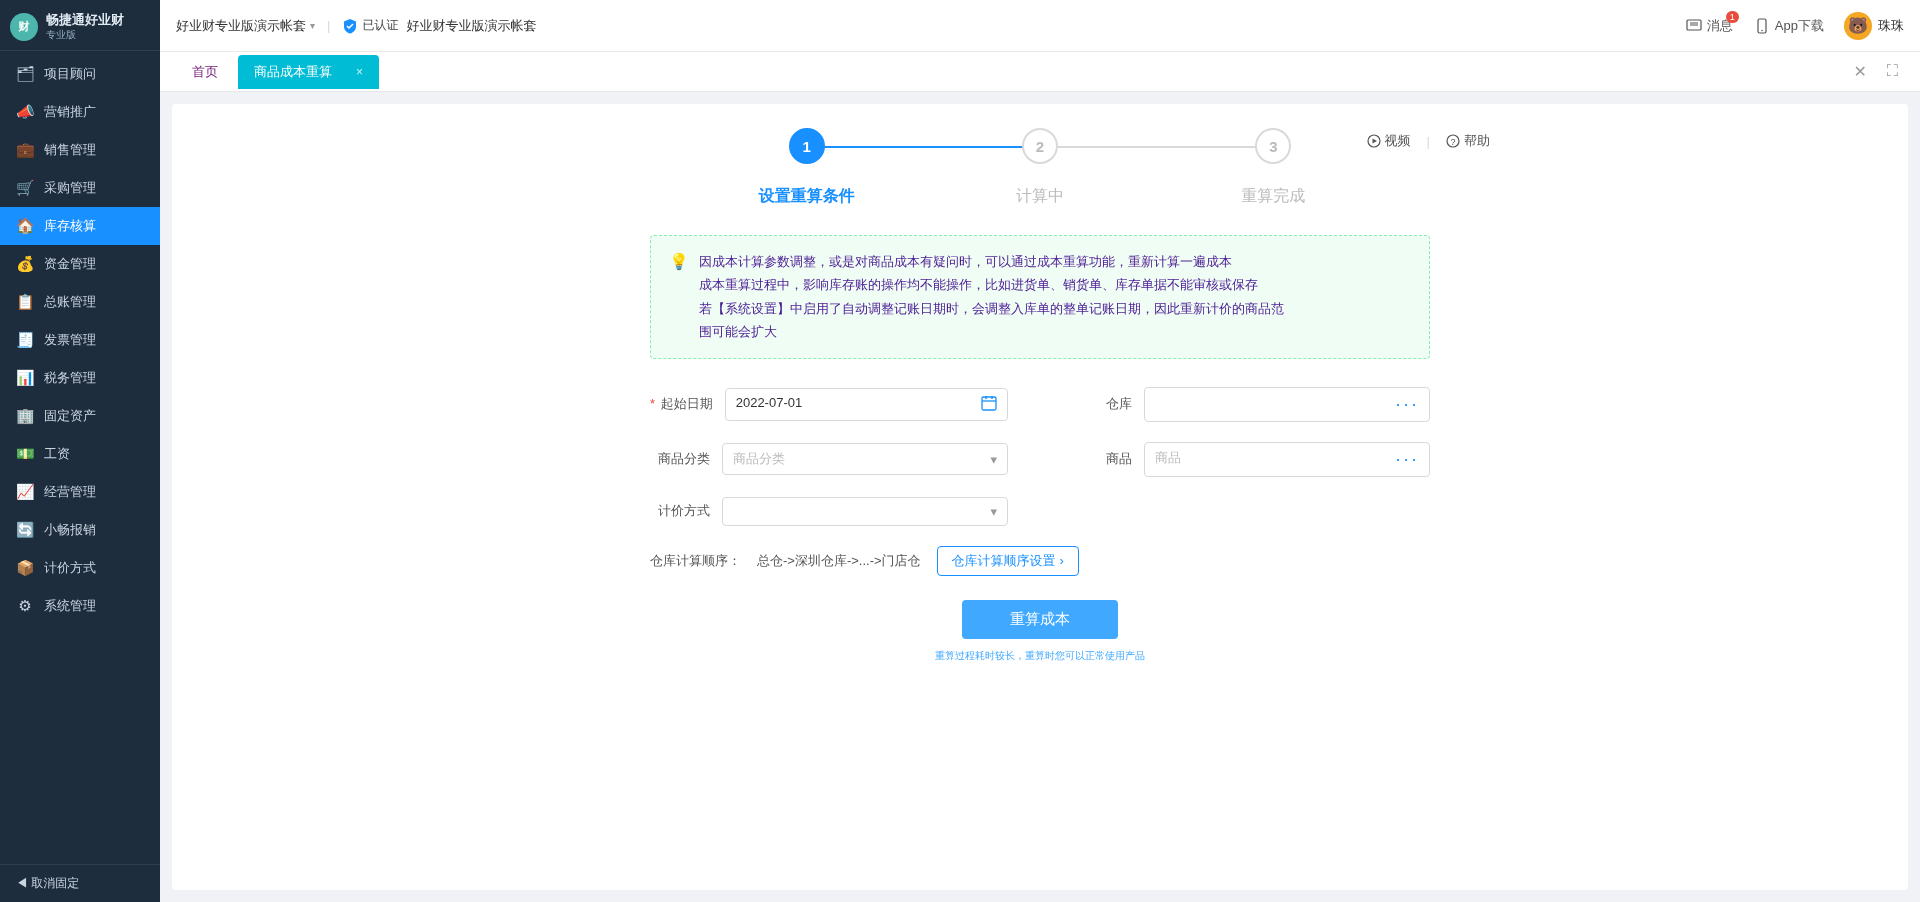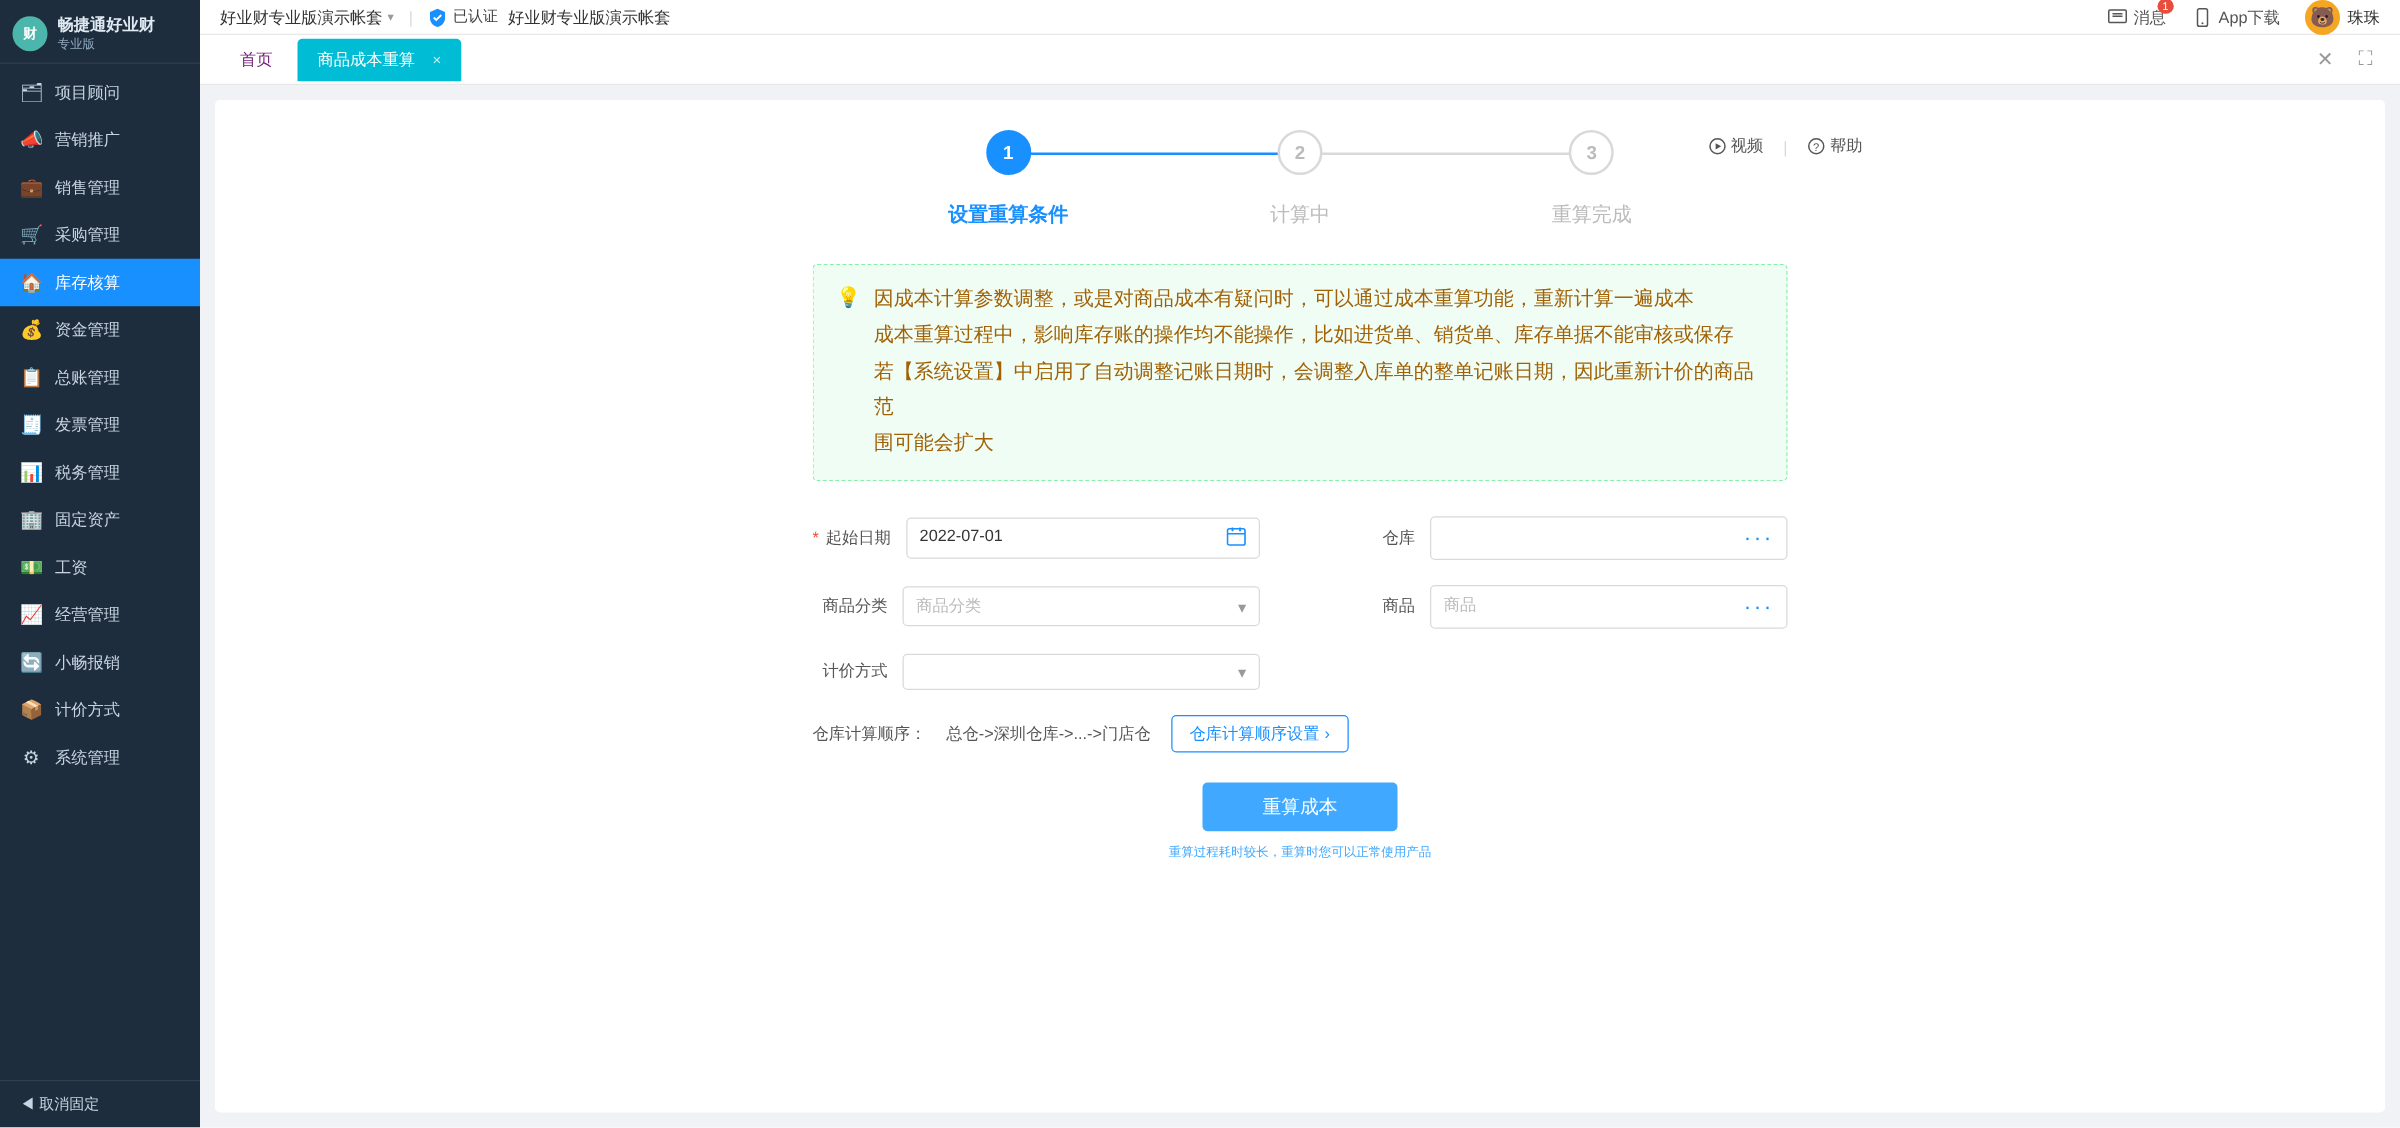--- a/index.html
+++ b/index.html
@@ -58,21 +58,21 @@
       flex: 1;
       display: flex;
       flex-direction: column;
       background: #f0f2f5;
       overflow: hidden;
     }
 
     
     .topbar {
       background: white;
-      height: 28px;
+      height: 52px;
       display: flex;
       align-items: center;
       padding: 0 16px;
       border-bottom: 1px solid #e8e8e8;
       gap: 8px;
     }
     .topbar-divider { color: #d9d9d9; margin: 0 4px; }
     .topbar-verified { display: flex; align-items: center; gap: 4px; color: #404040; font-size: 12px; }
     .topbar-right { margin-left: auto; display: flex; align-items: center; gap: 20px; }
     .topbar-action { display: flex; align-items: center; gap: 4px; cursor: pointer; color: #555; font-size: 13px; position: relative; }
@@ -94,21 +94,21 @@
       padding: 8px 16px;
       cursor: pointer;
       font-size: 13px;
       color: #701a75;
       border-radius: 2px;
     }
     .tab.active {
       background: #00bcd4;
       color: white;
       border-radius: 4px 4px 0 0;
-      display: flex; align-items: center; gap: 14px;
+      display: flex; align-items: center; gap: 24px;
     }
     .tab-close { cursor: pointer; font-size: 12px; opacity: 0.8; }
     .tabs-actions { margin-left: auto; display: flex; gap: 8px; }
     .tabs-action-btn { cursor: pointer; color: #999; font-size: 16px; padding: 2px 6px; }
 
     
     .content {
       flex: 1;
       background: white;
       margin: 12px;
@@ -176,21 +176,21 @@
       background: #f0fdf4;
       border: 1px dashed #86efac;
       border-radius: 4px;
       padding: 14px 18px;
       max-width: 780px;
       margin: 0 auto 28px;
       display: flex;
       gap: 10px;
     }
     .info-icon { color: #f59e0b; font-size: 16px; margin-top: 2px; }
-    .info-text { color: #a16207; font-size: 16px; line-height: 1.8; }
+    .info-text { color: #4c1d95; font-size: 13px; line-height: 1.8; }
 
     
     .form-section {
       max-width: 780px;
       margin: 0 auto;
     }
     .form-row {
       display: flex;
       align-items: center;
       margin-bottom: 20px;

